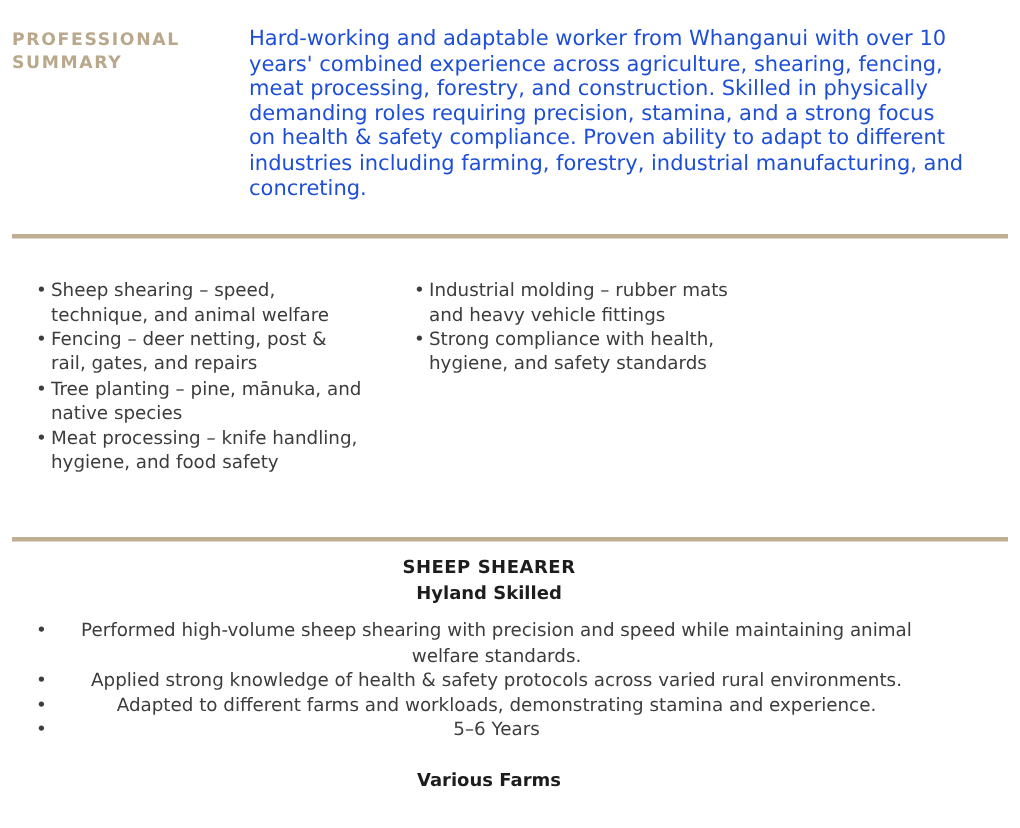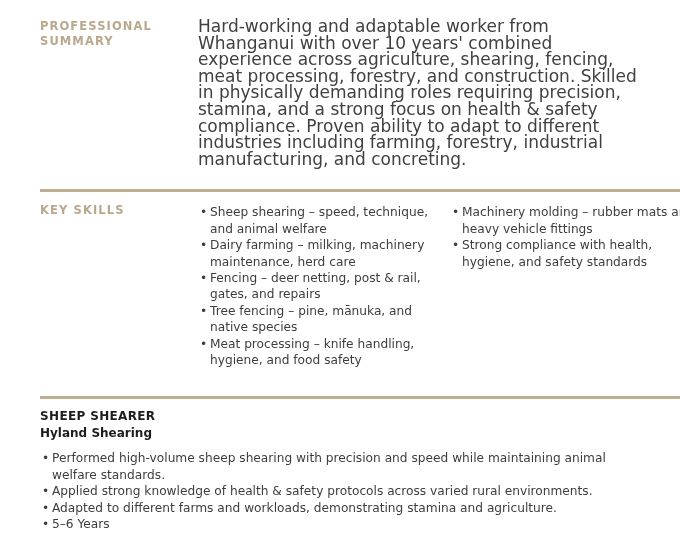--- a/index.html
+++ b/index.html
@@ -14,21 +14,20 @@
     font-family: "DejaVu Sans", "Liberation Sans", sans-serif;
     color: #3a3a3a;
     position: relative;
   }
 
   .page {
     position: relative;
     width: 652px;
     height: 552px;
     box-sizing: border-box;
-    padding-left: 32px;
   }
 
   
   .section {
     position: relative;
     padding-left: 8px;
     padding-right: 8px;
     box-sizing: border-box;
   }
 
@@ -57,39 +56,39 @@
     padding-top: 1px;
   }
 
   .sec-content {
     flex: 1 1 auto;
     min-width: 0;
   }
 
   
   .summary-text {
-    font-size: 17px;
+    font-size: 14px;
     line-height: 16.6px;
-    color: #404040;
+    color: #1d4ed8;
   }
 
   
   .skills-cols {
     display: flex;
     align-items: flex-start;
   }
   .skills-col {
     flex: 0 0 auto;
   }
   .skills-col.left  { width: 252px; }
   .skills-col.right { width: 258px; }
 
   ul.bullets {
     list-style: none;
-    margin: 2px;
+    margin: 16px;
     padding: 0;
   }
   ul.bullets li {
     position: relative;
     padding-left: 10px;
     font-size: 12.2px;
     line-height: 16.4px;
     color: #3d3d3d;
     margin: 0 0 0 0;
   }
@@ -97,21 +96,21 @@
     content: "\2022";
     position: absolute;
     left: 0;
     top: 0;
     color: #3d3d3d;
     font-size: 12.2px;
     line-height: 16.4px;
   }
 
   
-  .job { margin: 0; }
+  .job { margin: 0; text-align: center; }
   .job + .job { margin-top: 18px; }
 
   .job-title {
     font-size: 12px;
     font-weight: bold;
     color: #1d1d1d;
     letter-spacing: 0.35px;
     line-height: 15px;
     text-transform: uppercase;
   }
@@ -146,57 +145,55 @@
         <div class="summary-text">Hard-working and adaptable worker from Whanganui with over 10 years' combined experience across agriculture, shearing, fencing, meat processing, forestry, and construction. Skilled in physically demanding roles requiring precision, stamina, and a strong focus on health &amp; safety compliance. Proven ability to adapt to different industries including farming, forestry, industrial manufacturing, and concreting.</div>
       </div>
     </div>
   </div>
 
   <div class="pad-after-summary"></div>
   <div class="section">
     <div class="divider"></div>
     <div class="gap-skills"></div>
     <div class="sec-body">
-      <div class="sec-label">KEY SKILLS</div>
       <div class="sec-content">
         <div class="skills-cols">
           <div class="skills-col left">
             <ul class="bullets">
               <li>Sheep shearing – speed, technique, and animal welfare</li>
-              <li>Dairy farming – milking, machinery maintenance, herd care</li>
               <li>Fencing – deer netting, post &amp; rail, gates, and repairs</li>
-              <li>Tree fencing – pine, mānuka, and native species</li>
+              <li>Tree planting – pine, mānuka, and native species</li>
               <li>Meat processing – knife handling, hygiene, and food safety</li>
             </ul>
           </div>
           <div class="skills-col right">
             <ul class="bullets">
-              <li>Machinery molding – rubber mats and heavy vehicle fittings</li>
+              <li>Industrial molding – rubber mats and heavy vehicle fittings</li>
               <li>Strong compliance with health, hygiene, and safety standards</li>
             </ul>
           </div>
         </div>
       </div>
     </div>
   </div>
 
   <div class="pad-after-skills"></div>
   <div class="section">
     <div class="divider"></div>
     <div class="gap-work"></div>
     <div class="sec-body">
       <div class="sec-content">
 
         <div class="job">
           <div class="job-title">SHEEP SHEARER</div>
-          <div class="job-company">Hyland Shearing</div>
+          <div class="job-company">Hyland Skilled</div>
           <ul class="bullets">
             <li>Performed high-volume sheep shearing with precision and speed while maintaining animal welfare standards.</li>
             <li>Applied strong knowledge of health &amp; safety protocols across varied rural environments.</li>
-            <li>Adapted to different farms and workloads, demonstrating stamina and agriculture.</li>
+            <li>Adapted to different farms and workloads, demonstrating stamina and experience.</li>
             <li>5–6 Years</li>
           </ul>
         </div>
 
         <div class="job">
           <div class="job-company">Various Farms</div>
 
         </div>
 
       </div>

